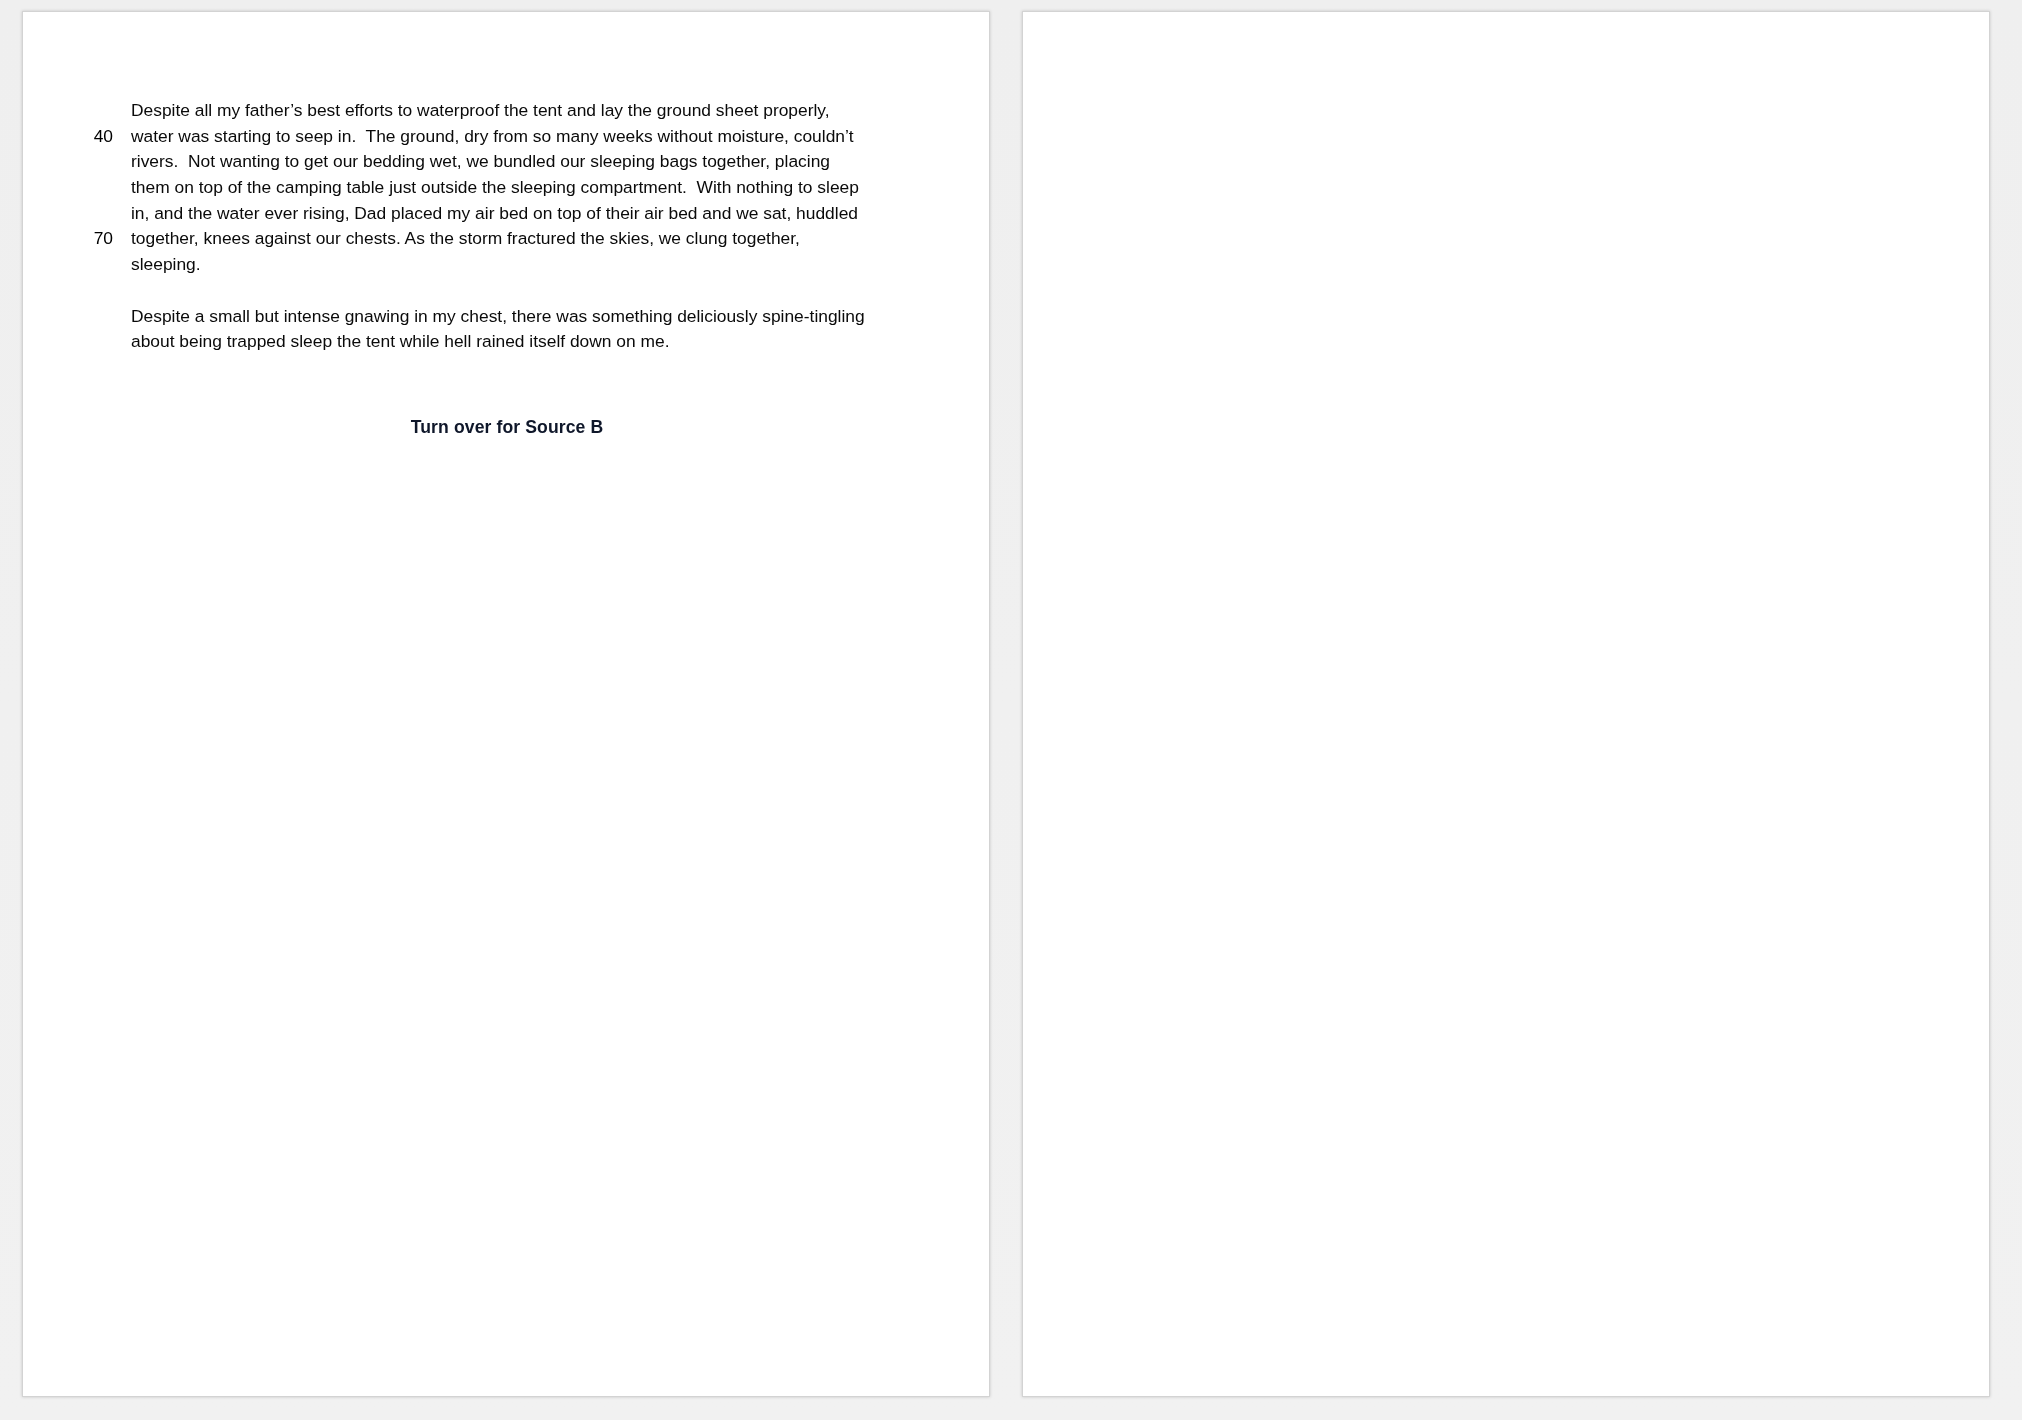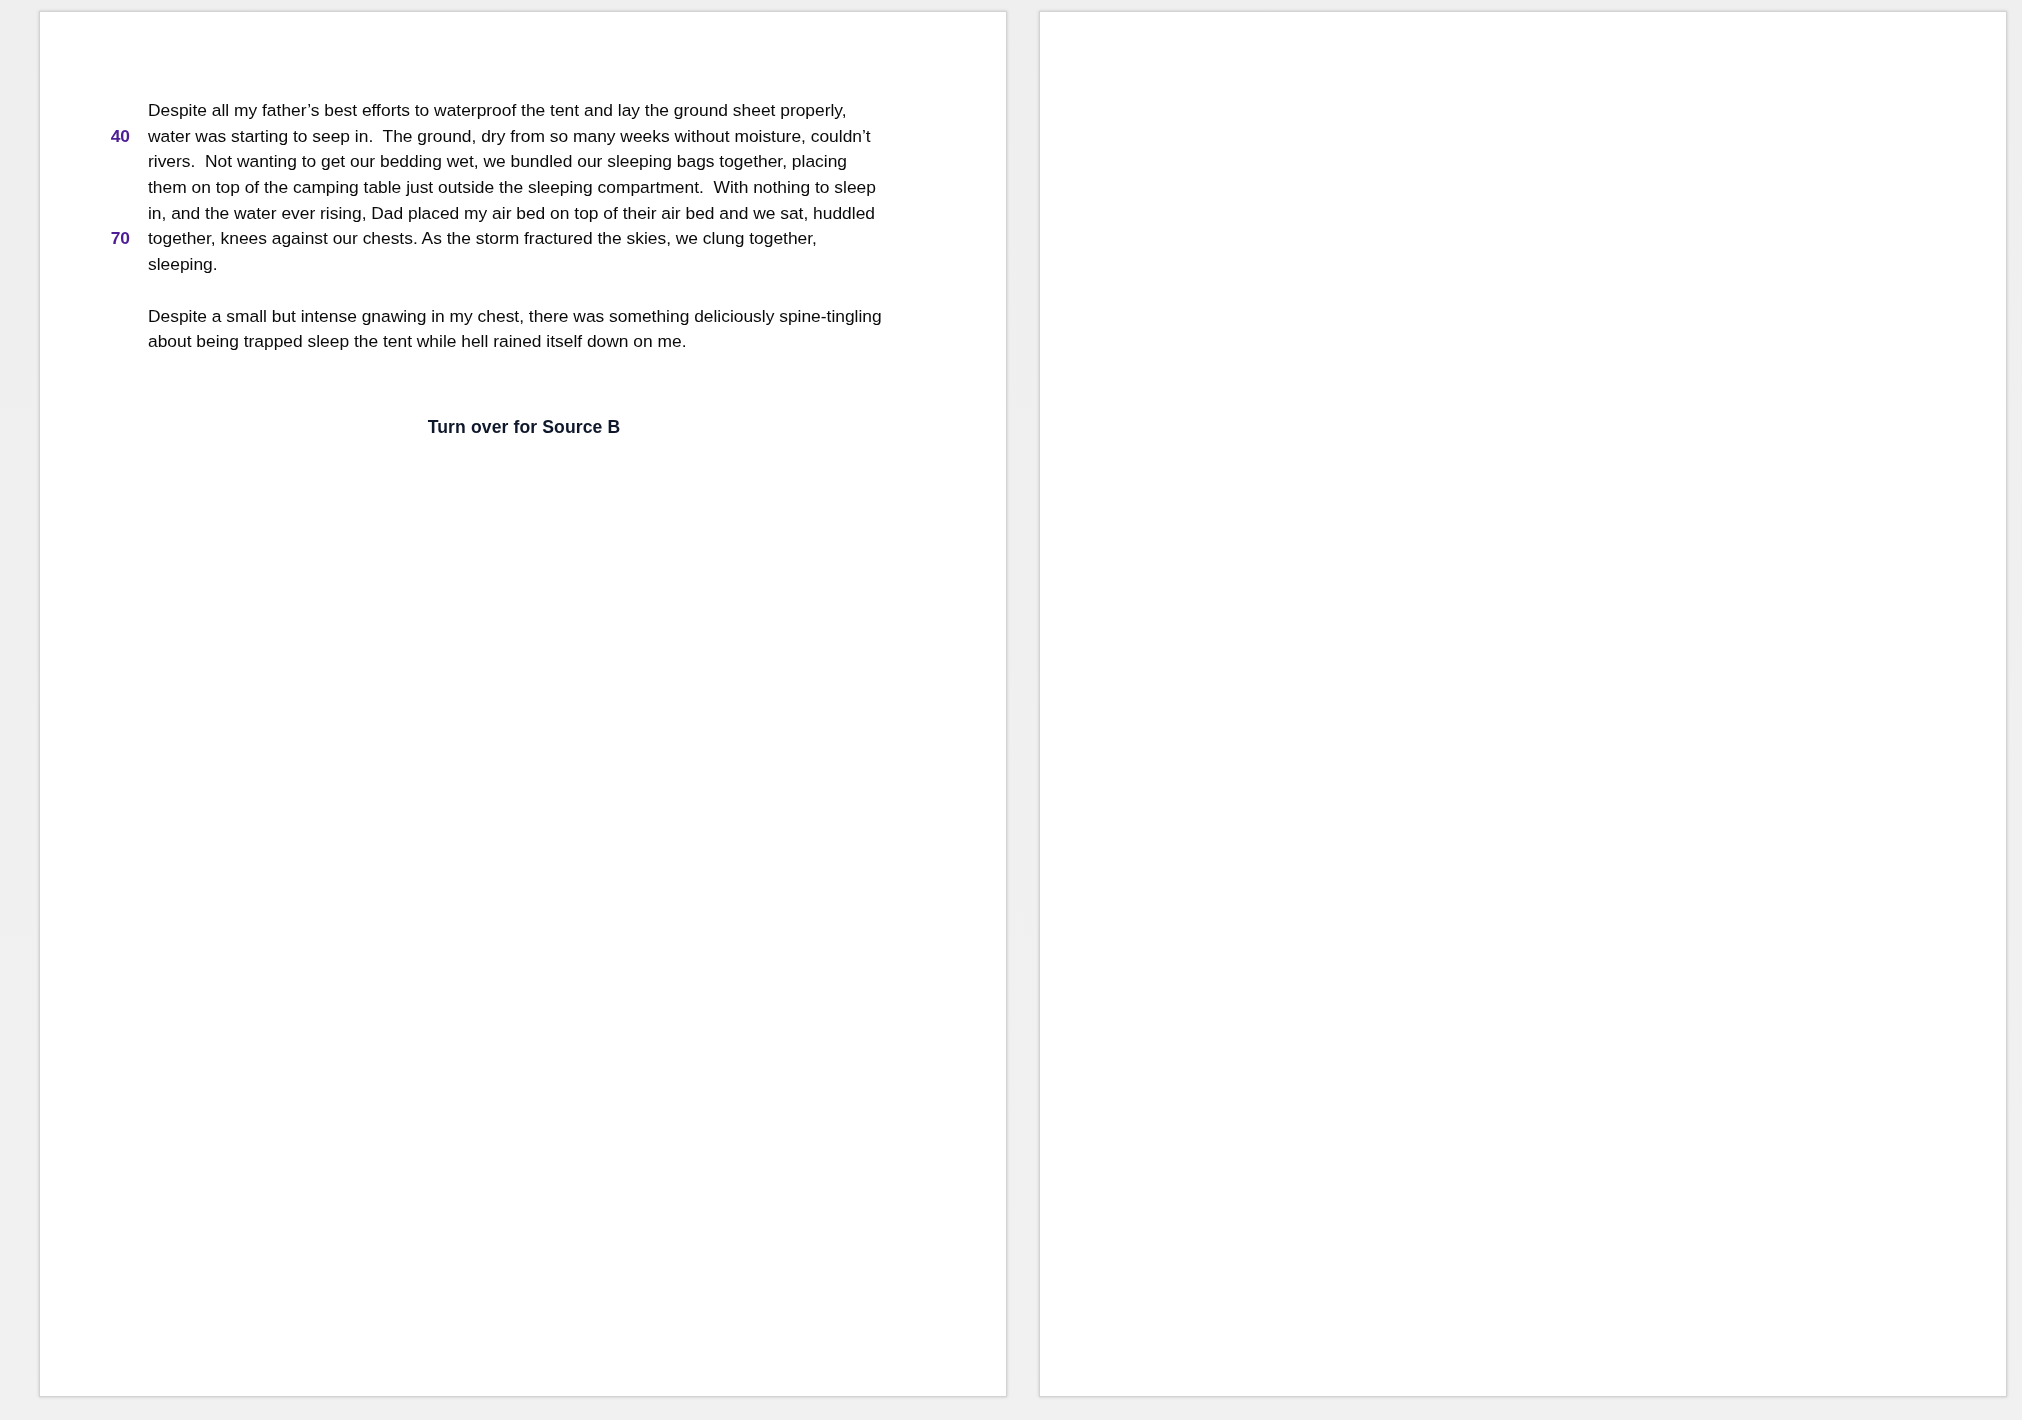--- a/index.html
+++ b/index.html
@@ -15,21 +15,21 @@
   }
   .spread {
     position: relative;
     width: 2022px;
     height: 1420px;
     display: flex;
     align-items: flex-start;
     justify-content: flex-start;
     background: linear-gradient(180deg, #efefef 0%, #f1f1f1 100%);
     box-sizing: border-box;
-    padding: 11px 0 0 17px;
+    padding: 11px 0 0 0;
   }
   .page {
     background: #ffffff;
     border: 1px solid #d3d3d3;
     box-shadow: 0 0 3px rgba(0,0,0,0.18);
     box-sizing: border-box;
     height: 1386px;
     position: relative;
     overflow: hidden;
   }
@@ -66,22 +66,21 @@
     height: 25.7px;
     white-space: pre;
   }
   .ln .num {
     width: 44px;
     min-width: 44px;
     text-align: right;
     padding-right: 18px;
     box-sizing: border-box;
     font-size: 17.4px;
-    color: #4c1d95;
-    font-weight: bold;
+    color: #000000;
   }
   .ln .txt {
     flex: 1;
     white-space: pre;
   }
 
   
   .turnover {
     position: absolute;
     left: 0;

